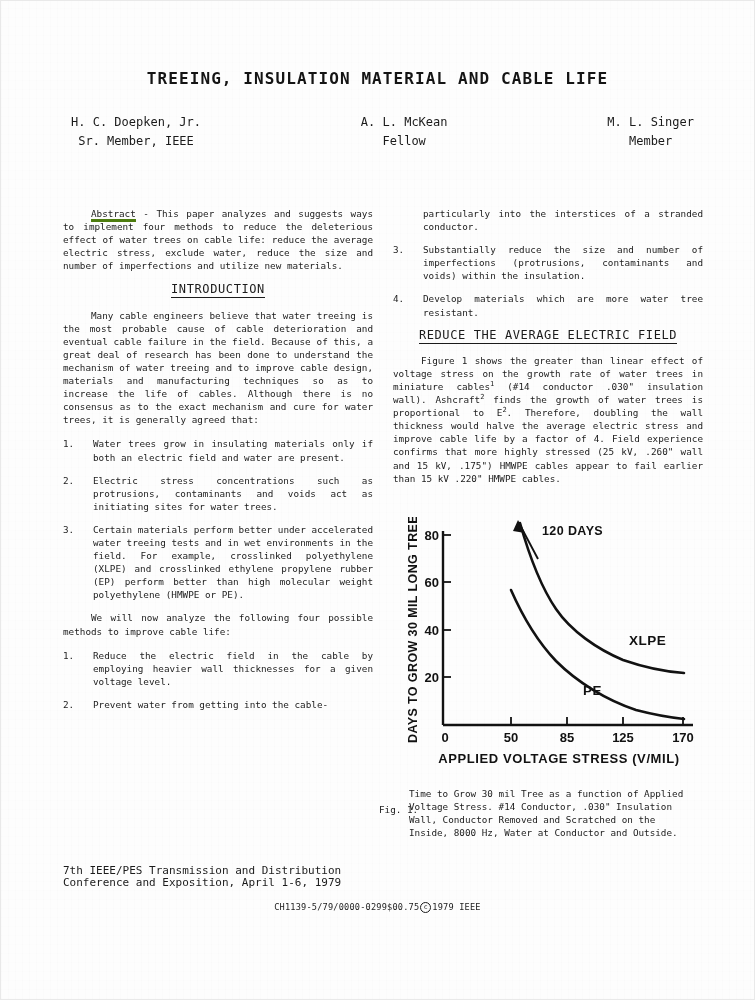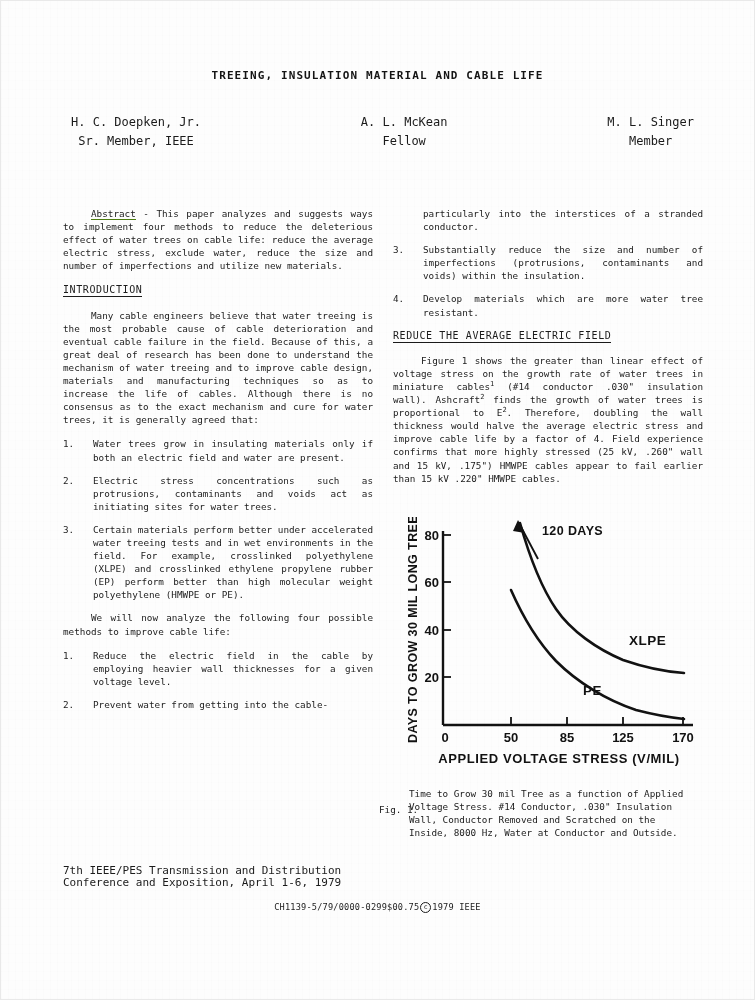--- a/index.html
+++ b/index.html
@@ -21,21 +21,21 @@
     background:
       repeating-linear-gradient(90deg, rgba(0,0,0,0.012) 0 1px, rgba(0,0,0,0) 1px 7px),
       repeating-linear-gradient(0deg, rgba(0,0,0,0.008) 0 1px, rgba(0,0,0,0) 1px 9px);
     opacity:.85;
   }
 
   
   .doc-title{
     position:absolute;left:0;right:0;top:68px;
     text-align:center;
-    font-size:11px;letter-spacing:1.1px;
+    font-size:16px;letter-spacing:1.1px;
     font-weight:bold;
     color:#141414;
   }
   .authors{
     position:absolute;left:70px;right:60px;top:112px;
     display:flex;justify-content:space-between;
     font-size:12px;line-height:1.55;
   }
   .author{text-align:center;}
   .author .nm{white-space:pre;}
@@ -48,25 +48,25 @@
   .col{
     position:absolute;top:206px;width:310px;
     font-size:9.3px;line-height:13.1px;
   }
   .col-left{left:62px;}
   .col-right{left:392px;}
 
   p{margin:0 0 11px 0;text-align:justify;}
   .indent{text-indent:28px;}
   .heading{
-    margin:4px 0 12px 0;
-    font-size:10px;letter-spacing:.6px;
+    text-align:center;margin:4px 0 12px 0;
+    font-size:12px;letter-spacing:.6px;
   }
   .heading span{border-bottom:1px solid #1b1b1b;padding-bottom:1px;}
-  .u{border-bottom:1px solid #4d7c0f;}
+  .u{border-bottom:3px solid #4d7c0f;}
 
   ol.nlist{margin:0 0 10px 0;padding:0;list-style:none;}
   ol.nlist li{
     position:relative;padding-left:30px;margin-bottom:10px;
     text-align:justify;
   }
   ol.nlist li .num{position:absolute;left:0;top:0;}
   sup{font-size:7px;vertical-align:super;line-height:0;}
 
   

